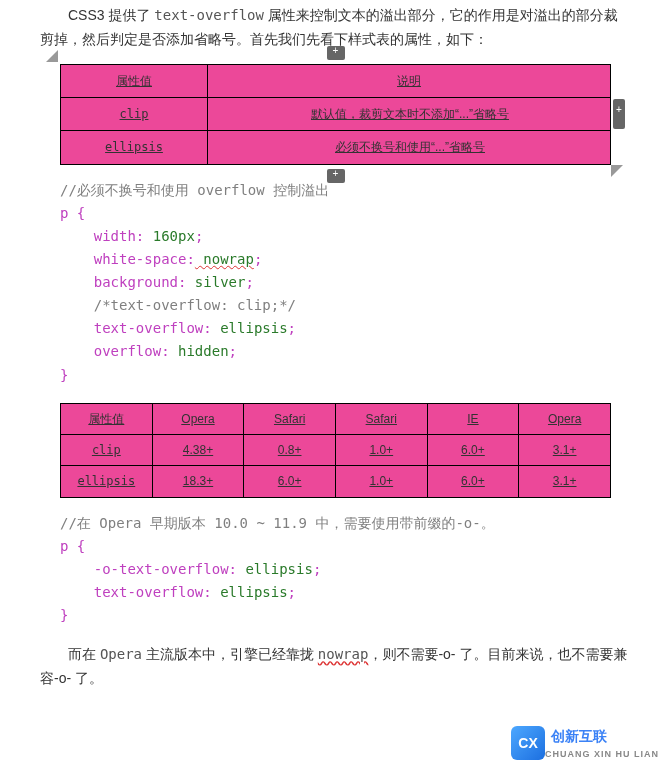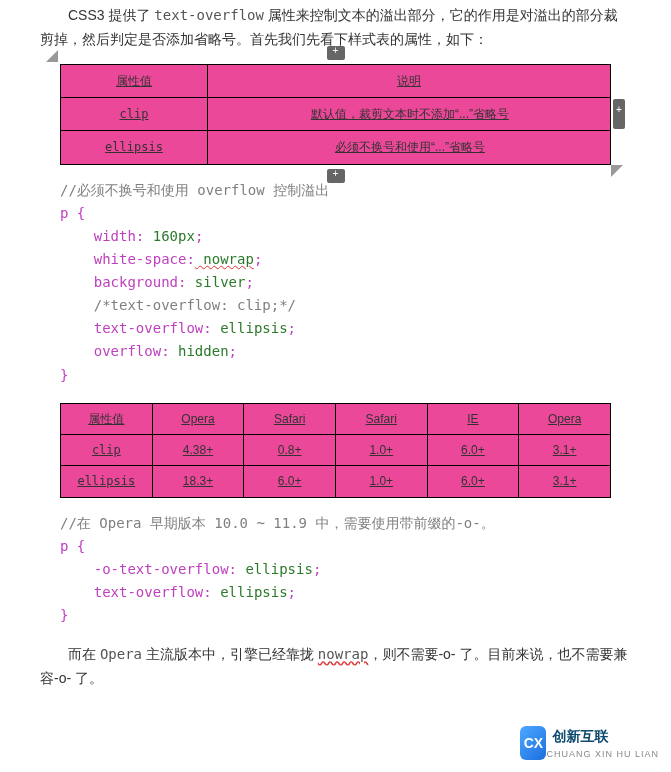--- a/index.html
+++ b/index.html
@@ -86,27 +86,27 @@
     table.tbl2 td.cf-c { font-family: Consolas, monospace; }
 
     .logo {
       position: fixed;
       right: 12px;
       bottom: 10px;
       display: flex;
       align-items: center;
     }
     .logo-ico {
-      width: 26px; height: 34px; border-radius: 6px;
+      width: 34px; height: 34px; border-radius: 6px;
       background: linear-gradient(135deg,#4da8ff,#1c6fe0);
       display:flex;align-items:center;justify-content:center;
       color:#fff;font-weight:bold;font-size:14px;
     }
-    .logo-txt { margin-left:6px; font-size:14px; color:#0c4a6e; font-weight:bold; }
-    .logo-sub { display:block; font-size:9px; color:#888; letter-spacing:1px; font-weight:normal; margin-top:-2px;text-align:right;}
+    .logo-txt { margin-left:6px; font-size:14px; color:#3b82f6; font-weight:bold; }
+    .logo-sub { display:block; font-size:9px; color:#888; letter-spacing:1px; font-weight:bold; margin-top:-2px;text-align:right;}
   </style>
 </head>
 <body>
 
 <div class="content">
 
   <p class="para">
     <span>CSS3 提供了 </span><span class="code-inline">text-overflow</span><span> 属性来控制文本的溢出部分，它的作用是对溢出的部分裁剪掉，然后判定是否添加省略号。首先我们先看下样式表的属性，如下：</span>
   </p>
 

